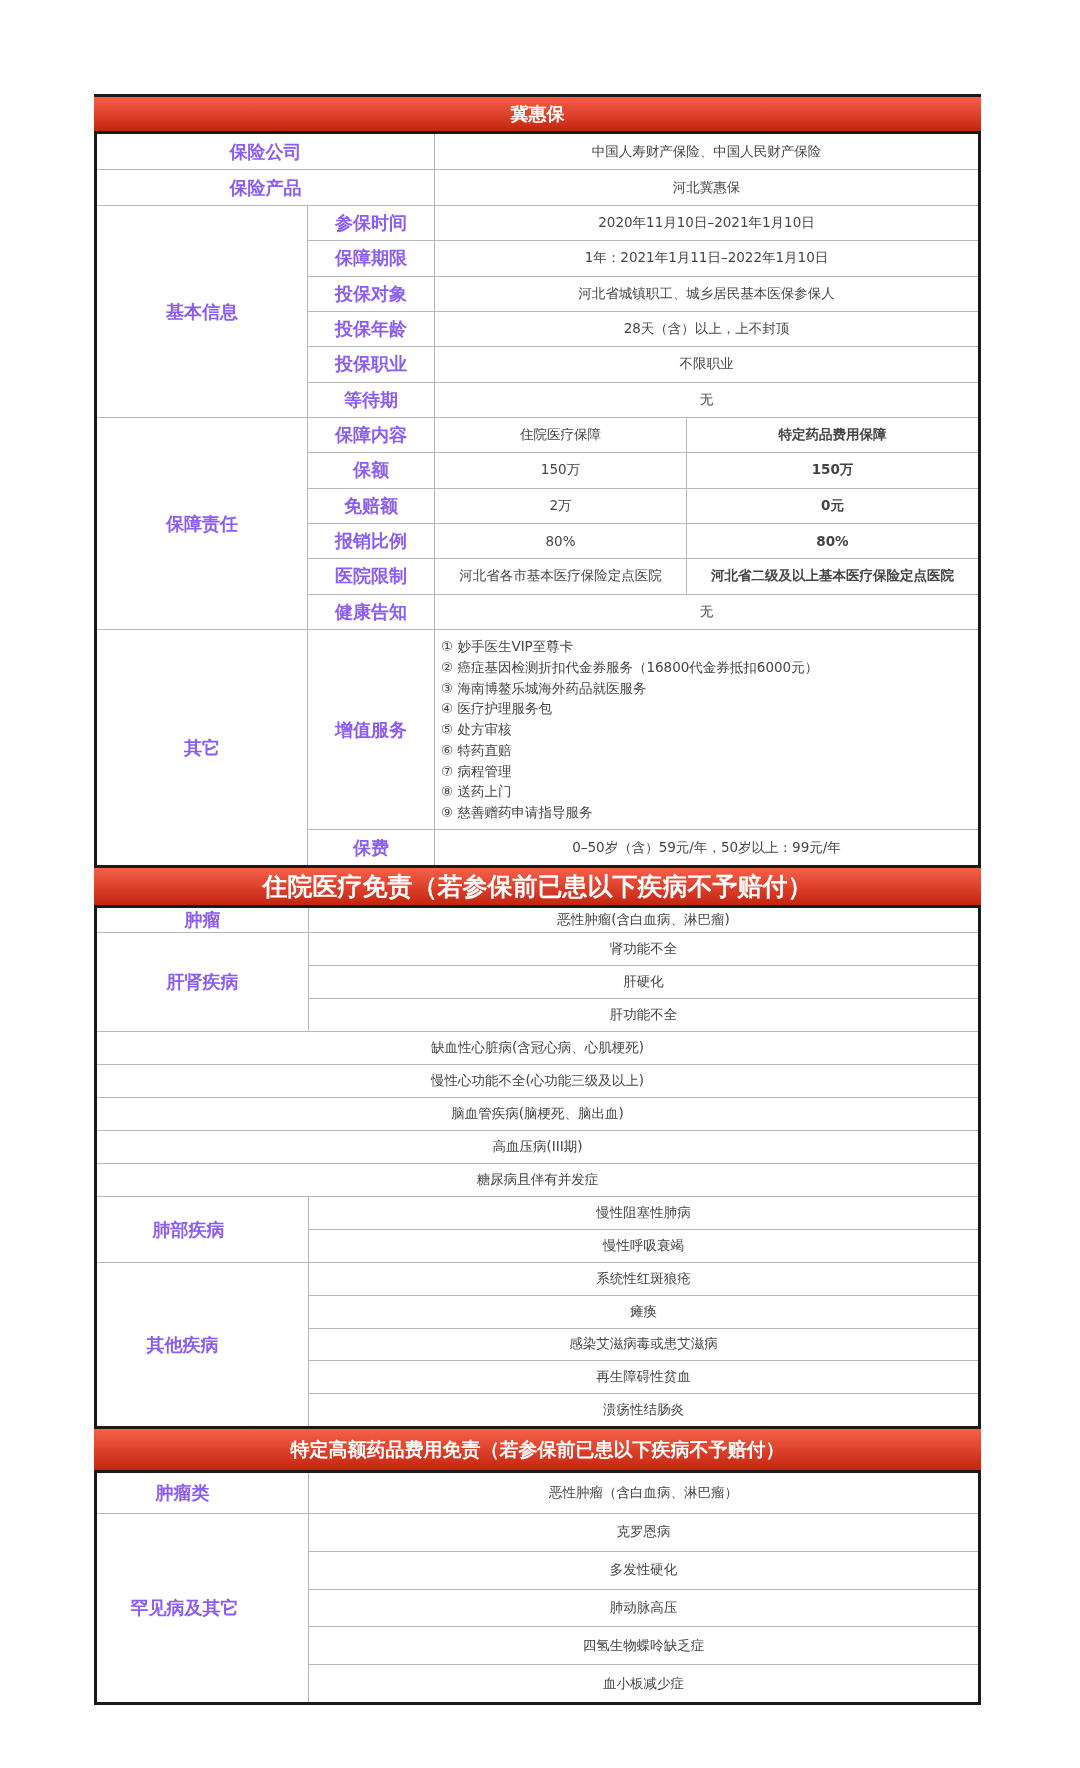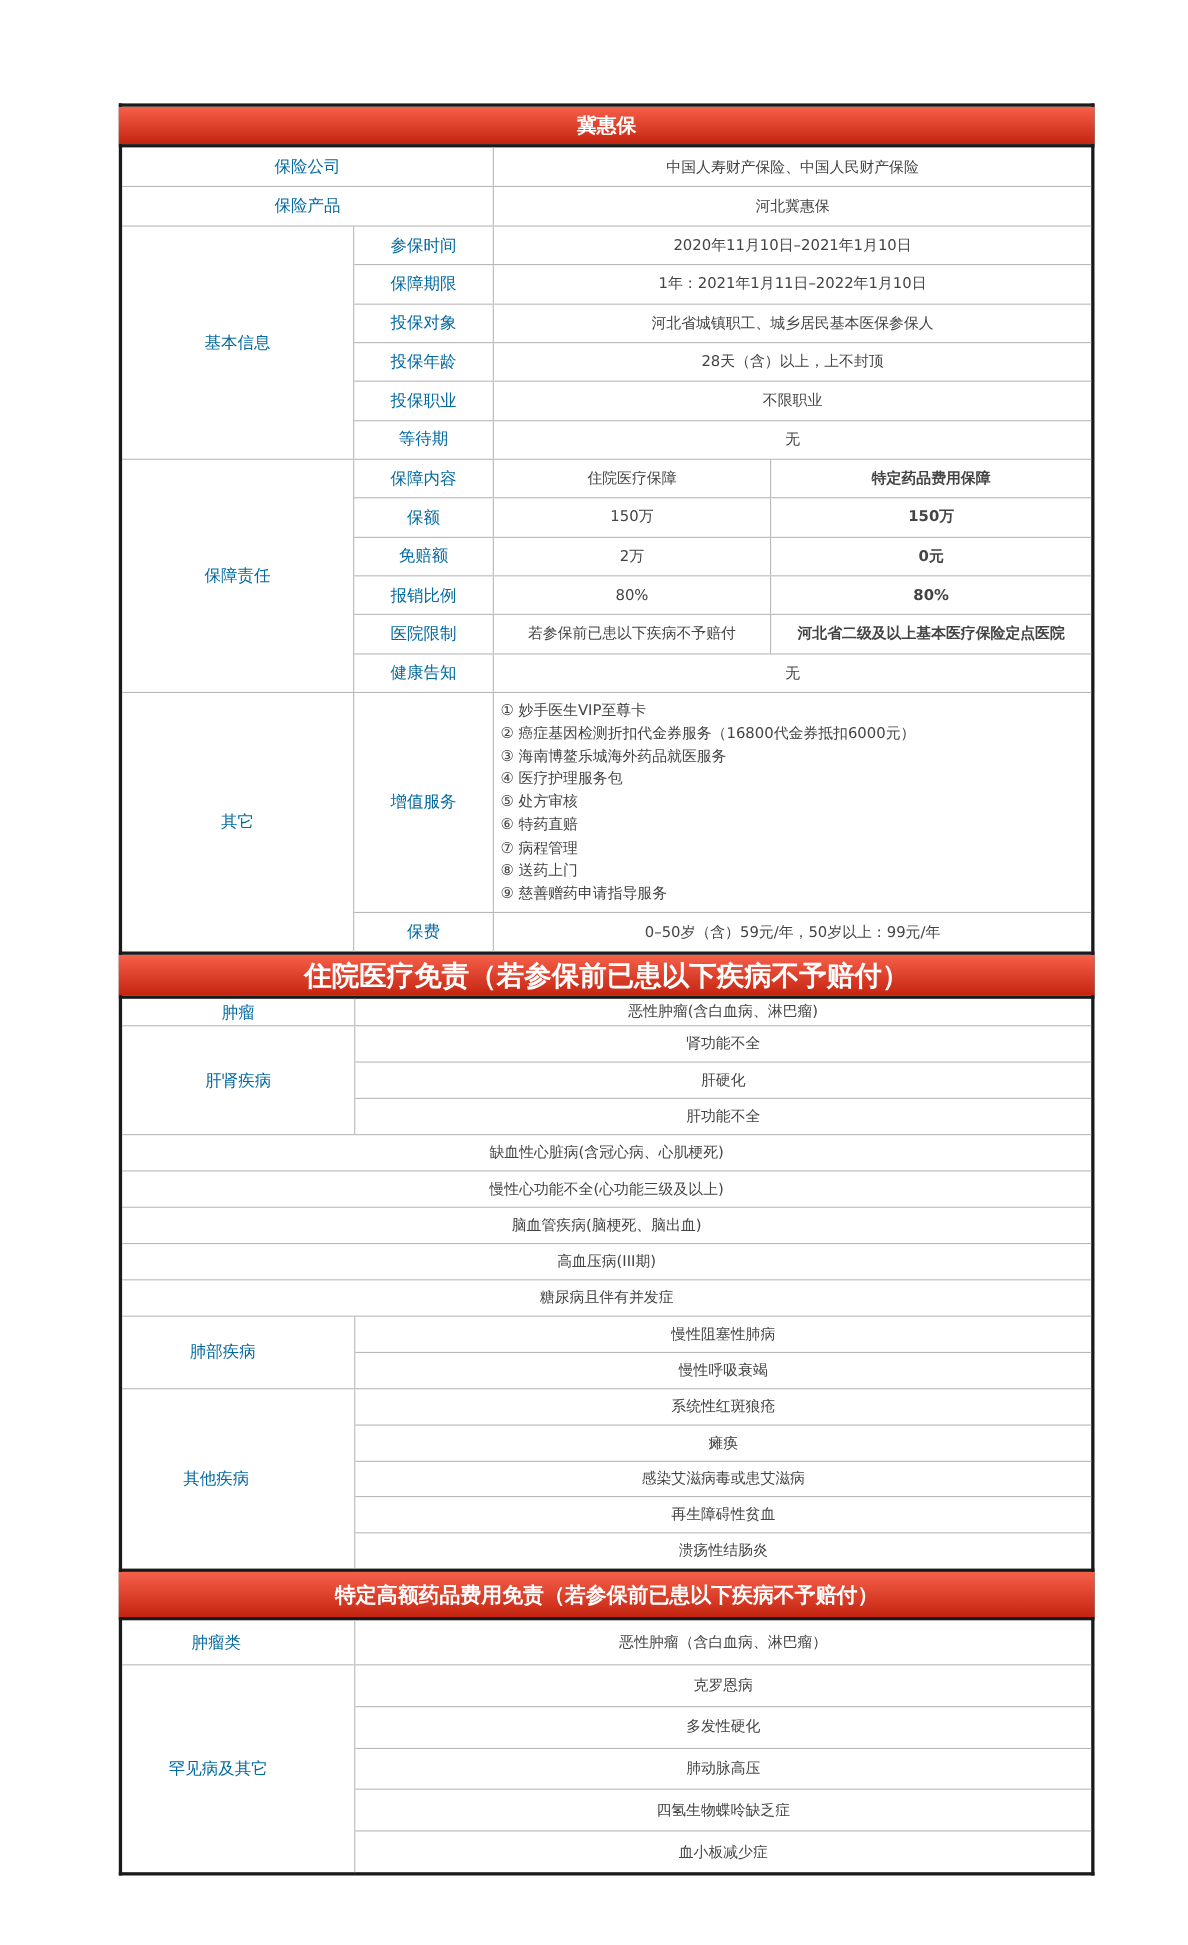--- a/index.html
+++ b/index.html
@@ -1,23 +1,23 @@
 <!DOCTYPE html>
 <html><head>
 <meta charset="utf-8">
 <style>
   html,body{margin:0;padding:0;background:#fff;}
   body{width:1080px;height:1768px;position:relative;font-family:"DejaVu Sans","Liberation Sans",sans-serif;color:#333;overflow:hidden;}
-  .tbl{position:absolute;left:108px;top:94px;width:887px;border-left:3px solid #1a1a1a;border-right:3px solid #1a1a1a;border-bottom:3px solid #1a1a1a;box-sizing:border-box;}
+  .tbl{position:absolute;left:94px;top:94px;width:887px;border-left:3px solid #1a1a1a;border-right:3px solid #1a1a1a;border-bottom:3px solid #1a1a1a;box-sizing:border-box;}
   .hdr{height:40px;background:linear-gradient(#f6604a,#c42410);color:#fff;font-weight:bold;font-size:18px;display:flex;align-items:center;justify-content:center;border-top:3px solid #1a1a1a;border-bottom:3px solid #1a1a1a;box-sizing:border-box;margin-left:-3px;margin-right:-3px;}
   .hdr.big{height:43px;font-size:25px;}
   .hdr.big3{height:47px;font-size:19px;}
   .row{display:flex;border-bottom:1.5px solid #b8b8b8;box-sizing:border-box;}
   .cell{display:flex;align-items:center;justify-content:center;font-size:13.5px;color:#444;box-sizing:border-box;text-align:center;}
-  .lab{font-weight:normal;color:#0369a1;font-size:15px;}
+  .lab{font-weight:bold;color:#8b5cf6;font-size:18px;}
   .vr{border-right:1.5px solid #b8b8b8;}
   .c1{width:211px;} .c2{width:127px;} .c3{flex:1;}
   .c3a{width:252px;} .c3b{flex:1;font-weight:bold;}
   .group{display:flex;border-bottom:1.5px solid #b8b8b8;}
   .group .sub{flex:1;display:flex;flex-direction:column;}
   .group .sub .row:last-child{border-bottom:none;}
   .list{flex-direction:column;align-items:flex-start;justify-content:center;padding-left:6px;font-size:13.5px;line-height:20.8px;}
   .list div{white-space:nowrap;}
   .s2l{width:212px;}
   .s2l.offset{justify-content:center;padding-right:28px;}
@@ -86,21 +86,21 @@
         <div class="cell c3a vr">2万</div>
         <div class="cell c3b">0元</div>
       </div>
       <div class="row" style="flex:1">
         <div class="cell lab c2 vr">报销比例</div>
         <div class="cell c3a vr">80%</div>
         <div class="cell c3b">80%</div>
       </div>
       <div class="row" style="flex:1">
         <div class="cell lab c2 vr">医院限制</div>
-        <div class="cell c3a vr">若参保前已患以下疾病不予赔付</div>
+        <div class="cell c3a vr">河北省各市基本医疗保险定点医院</div>
         <div class="cell c3b">河北省二级及以上基本医疗保险定点医院</div>
       </div>
       <div class="row" style="flex:1">
         <div class="cell lab c2 vr">健康告知</div>
         <div class="cell c3">无</div>
       </div>
     </div>
   </div>
 
   <div class="group" style="height:235px;border-bottom:none">

